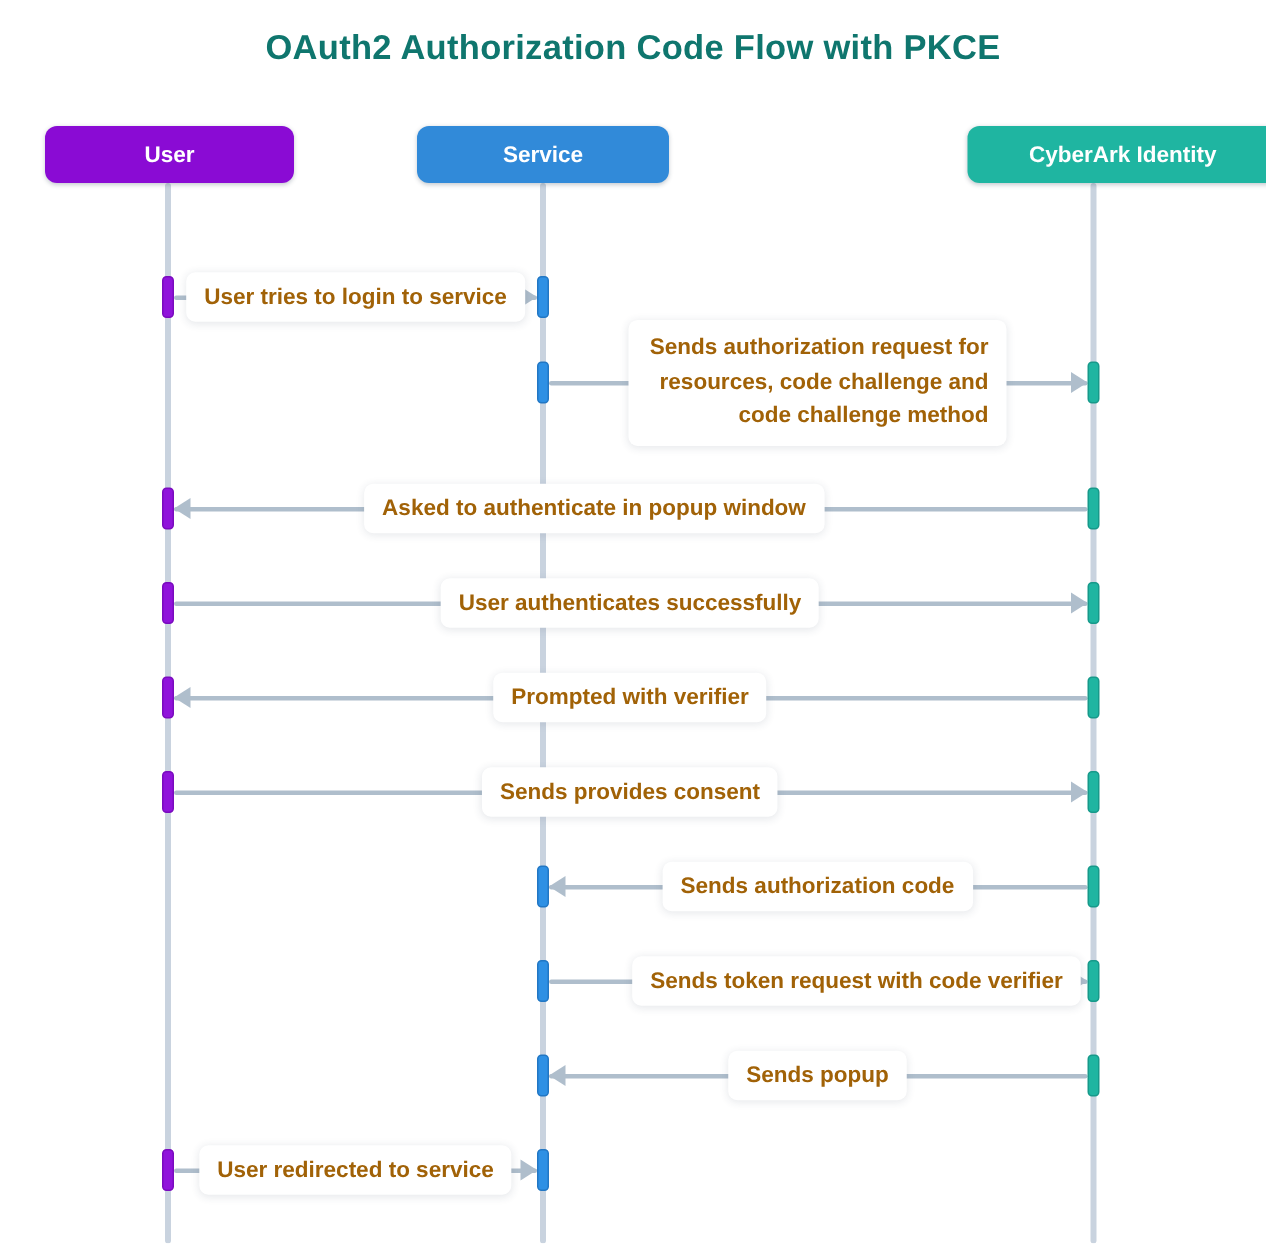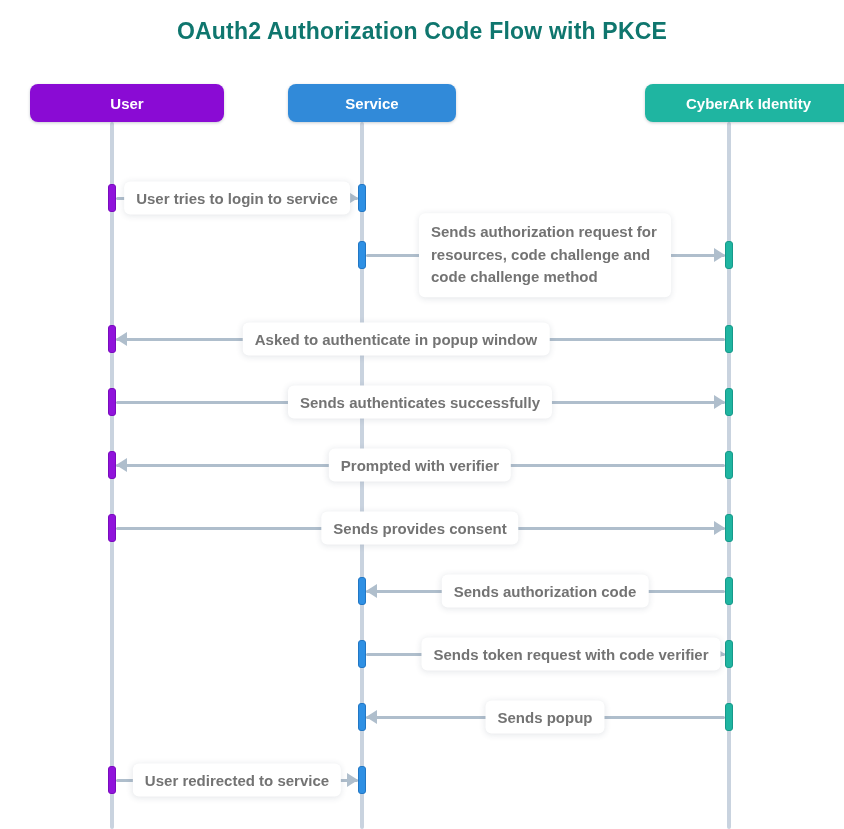--- a/index.html
+++ b/index.html
@@ -12,22 +12,22 @@
     position:absolute; top:18px; left:0; width:100%;
     text-align:center; font-size:23px; font-weight:700;
     color:#0f766e; letter-spacing:0.2px;
   }
   .actor {
     position:absolute; top:84px; height:38px; border-radius:8px;
     display:flex; align-items:center; justify-content:center;
     color:#ffffff; font-size:15px; font-weight:700; z-index:3;
     box-shadow:0 1px 3px rgba(30,50,70,0.25);
   }
-  .actor.user     { left:30px;  width:194px; background:#8A0BD4; }
-  .actor.service  { left:288px; width:168px; background:#318AD9; }
+  .actor.user     { left:30px;  width:166px; background:#8A0BD4; }
+  .actor.service  { left:278px; width:168px; background:#318AD9; }
   .actor.cyberark { left:645px; width:207px; background:#1FB5A1; }
   .lifeline {
     position:absolute; top:122px; bottom:0; width:4px;
     background:#C9D3DF; border-radius:2px; z-index:1;
   }
   .lifeline.user     { left:110px; }
   .lifeline.service  { left:360px; }
   .lifeline.cyberark { left:727px; }
   .msg { position:absolute; left:0; width:100%; height:0; }
   .arrow-line {
@@ -43,21 +43,21 @@
   .activation {
     position:absolute; width:8px; height:28px; top:-14px;
     border-radius:3px; z-index:3; box-sizing:border-box; border:1px solid;
   }
   .activation.purple { left:108px; background:#9013DB; border-color:#7A0BBE; }
   .activation.blue-s { left:358px; background:#2E90E4; border-color:#2277C4; }
   .activation.teal-c { left:725px; background:#1FB5A1; border-color:#17998A; }
   .msg-label {
     position:absolute; transform:translate(-50%,-50%); z-index:4;
     background:#ffffff; border-radius:6px; padding:8px 12px;
-    font-size:15px; font-weight:700; color:#737373; text-align:left;
+    font-size:15px; font-weight:700; color:#a16207; text-align:right;
     white-space:nowrap; box-shadow:0 1px 6px rgba(40,60,85,0.12);
   }
   .msg-label.wrap { white-space:normal; width:228px; line-height:1.5; }
   
   .span-us { left:116px; width:242px; }
   .span-sc { left:366px; width:359px; }
   .span-uc { left:116px; width:609px; }
 </style>
 </head>
 <body>
@@ -102,21 +102,21 @@
     <span class="activation purple"></span>
     <span class="activation teal-c"></span>
     <div class="msg-label" style="left:396px">Asked to authenticate in popup window</div>
   </div>
 
   <div class="msg" style="top:402px">
     <div class="arrow-line span-uc"></div>
     <div class="arrow-head right" style="left:714px"></div>
     <span class="activation purple"></span>
     <span class="activation teal-c"></span>
-    <div class="msg-label" style="left:420px">Sends authenticates successfully</div>
+    <div class="msg-label" style="left:420px">User authenticates successfully</div>
   </div>
 
   <div class="msg" style="top:465px">
     <div class="arrow-line span-uc"></div>
     <div class="arrow-head left" style="left:116px"></div>
     <span class="activation purple"></span>
     <span class="activation teal-c"></span>
     <div class="msg-label" style="left:420px">Prompted with verifier</div>
   </div>
 

